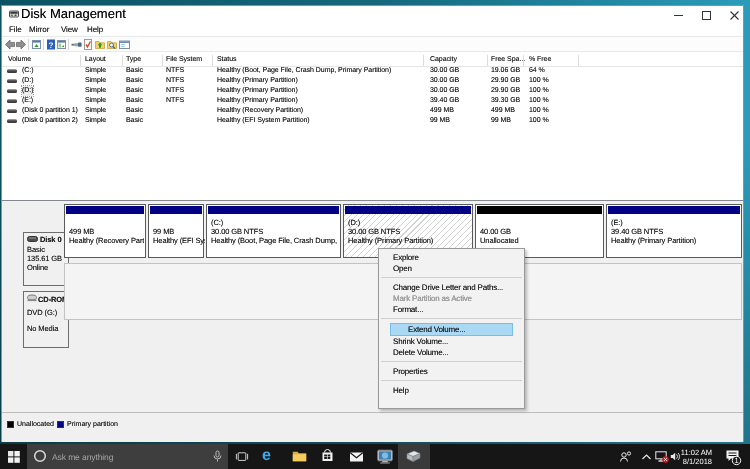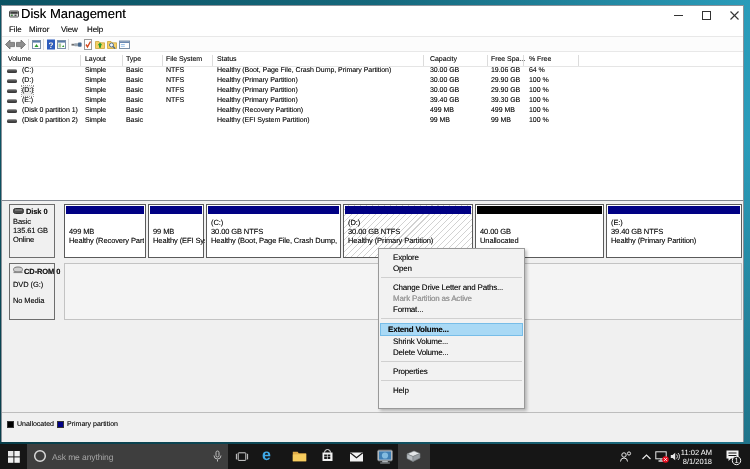--- a/index.html
+++ b/index.html
@@ -31,37 +31,37 @@
 #lheader span { top:3px; line-height:9px; }
 #lheader .line { position:absolute; left:0; top:14px; width:100%; height:1px; background:#e5e5e5; }
 .row { position:absolute; left:0; width:100%; height:10px; line-height:10px; }
 .c0 { position:absolute; left:20px; } .c1 { position:absolute; left:83px; }
 .c2 { position:absolute; left:124px; } .c3 { position:absolute; left:164px; }
 .c4 { position:absolute; left:215px; } .c5 { position:absolute; left:428px; }
 .c6 { position:absolute; left:489px; } .c7 { position:absolute; left:527px; }
 .vicon { position:absolute; left:5px; top:3px; width:10px; height:4px; background:linear-gradient(#b0b0b0,#4a4a4a 45%,#383838); border-radius:1.5px; }
 
 #panel { position:absolute; left:0; top:195px; width:741px; height:241px; background:#f0f0f0; }
-.dlabel { position:absolute; left:7px; width:46px; border:1px solid #6d6d6d; background:#f0f0f0; font-size:7.5px; letter-spacing:-0.1px; }
+.dlabel { position:absolute; left:21px; width:46px; border:1px solid #6d6d6d; background:#f0f0f0; font-size:7.5px; letter-spacing:-0.1px;margin-top:28px; }
 .dlabel span, .dlabel b { position:absolute; line-height:9px; white-space:nowrap; }
 .part { position:absolute; top:3px; height:54px; border:1px solid #5a5a5a; background:#fff; padding:1px; font-size:7.5px; letter-spacing:-0.1px; }
 .band { width:100%; height:8px; background:#000084; }
 .band.black { background:#000; }
 .ptxt { position:absolute; left:4px; line-height:8.5px; white-space:nowrap; overflow:hidden; }
 .hatch { background-image:repeating-linear-gradient(135deg,#ffffff 0px,#ffffff 3.4px,#d2d2d2 3.4px,#d2d2d2 4.2px); }
 
 #legend { position:absolute; left:0; top:211px; width:741px; height:30px; border-top:1px solid #bdbdbd; background:#f0f0f0; }
 .lsq { position:absolute; top:8px; width:7px; height:7px; border:1px solid #333; }
 #legend span.txt { position:absolute; top:7px; font-size:7px; line-height:9px; }
 
 #ctx { text-shadow:0 0 0.4px rgba(0,0,0,0.5); position:absolute; left:378px; top:248px; width:147px; height:161px; background:#f2f2f2;
   border:1px solid #999999; box-shadow:2px 2px 3px rgba(0,0,0,0.25); font-size:8px; letter-spacing:-0.2px; z-index:50; }
 .mi { height:11px; line-height:11px; padding-left:14px; color:#111; }
 .mi.dis { color:#a5a5a5; }
-.mi.hl { height:13px; line-height:12px; background:#a9d9f5; border:1px solid #77bde8; margin:0 1px; padding-left:7px;font-weight:bold;}
+.mi.hl { height:13px; line-height:12px; background:#a9d9f5; border:1px solid #77bde8; margin:0 11px; padding-left:17px;}
 .msep { height:0; border-top:1px solid #d0d0d0; margin:3px 2px 4px 2px; }
 
 #taskbar { position:absolute; left:0; top:444px; width:750px; height:26px; background:#161616; z-index:80; }
 #search { position:absolute; left:27px; top:0; width:201px; height:25px; background:#3e3e3e; }
 #taskbar svg { position:absolute; }
 .clock { position:absolute; color:#fff; font-size:7.5px; line-height:8px; text-align:right; white-space:nowrap; }
 </style>
 </head>
 <body>
 <div id="win">

